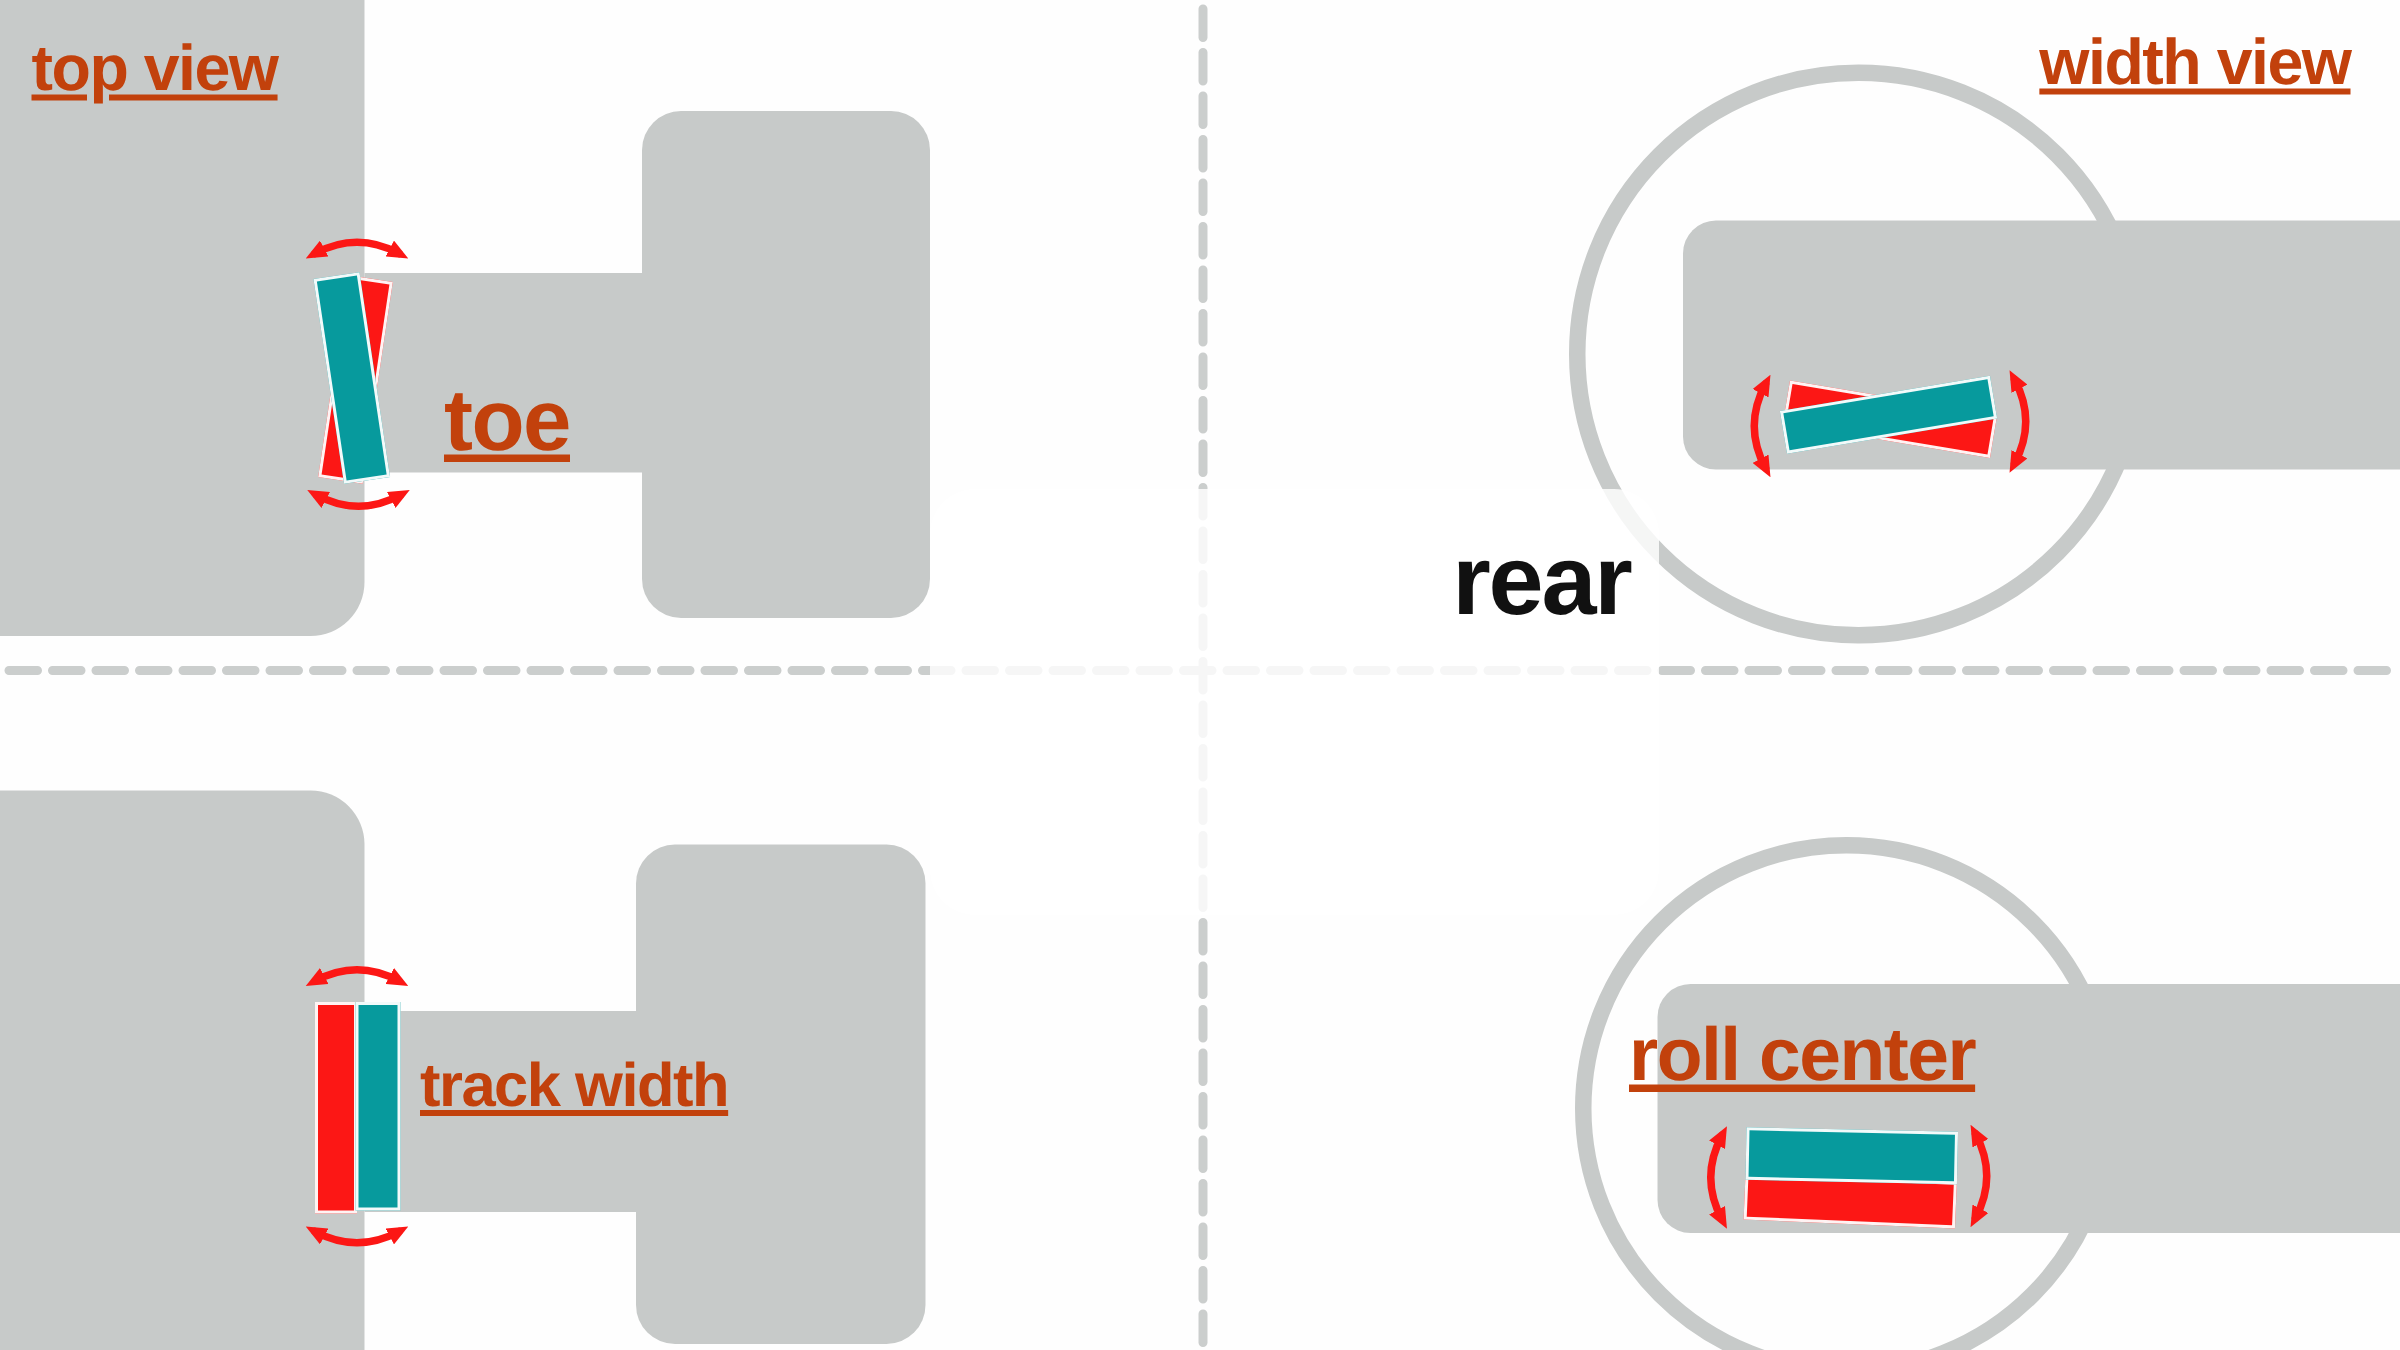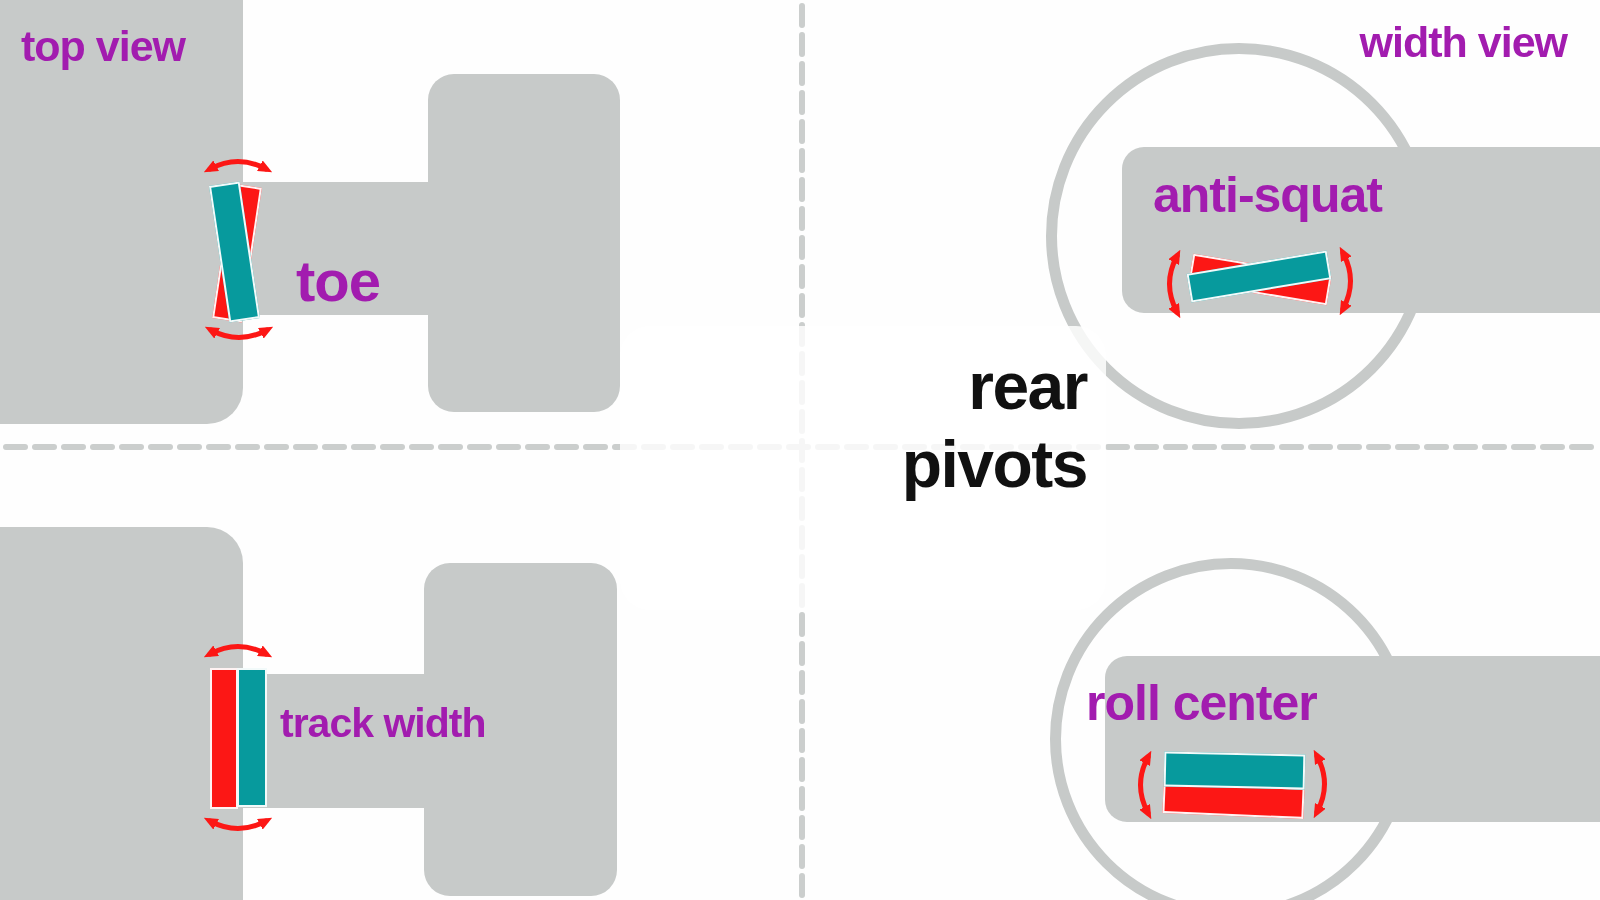--- a/index.html
+++ b/index.html
@@ -32,21 +32,21 @@
   .red{background:#fc1715;}
   .toe-red{left:222px;top:185px;width:30px;height:136px;transform:rotate(8.5deg);}
   .toe-teal{left:219px;top:183px;width:31px;height:138px;transform:rotate(-8.5deg);}
   .tw-red{left:210px;top:668px;width:28px;height:141px;}
   .tw-teal{left:237px;top:668px;width:30px;height:139px;}
   .as-red{left:1190px;top:265px;width:140px;height:29px;transform:rotate(9.5deg);}
   .as-teal{left:1188px;top:262px;width:142px;height:29px;transform:rotate(-9.5deg);}
   .rc-teal{left:1164px;top:753px;width:141px;height:35px;transform:rotate(1.2deg);}
   .rc-red{left:1163px;top:785px;width:141px;height:31px;transform:rotate(2.4deg);}
   
-  .lbl{color:#a21caf;font-weight:900;letter-spacing:-1px;white-space:nowrap;line-height:1;}
+  .lbl{color:#c2410c;font-weight:900;letter-spacing:-1px;white-space:nowrap;line-height:1;text-decoration:underline;}
   .lbl-topview{left:21px;top:25px;font-size:43px;}
   .lbl-sideview{right:33px;top:21px;font-size:43px;}
   .lbl-toe{left:296px;top:217px;font-size:58px;margin-top:35px;}
   .lbl-trackwidth{left:280px;top:703px;font-size:41px;}
   .lbl-antisquat{left:1153px;top:170px;font-size:50px;}
   .lbl-rollcenter{left:1086px;top:678px;font-size:50px;}
   .title{right:513px;top:347px;text-align:right;color:#111111;font-weight:900;
     font-size:66px;line-height:78px;letter-spacing:-1.5px;white-space:nowrap;}
   
   .arrow path{stroke:#fc1715;stroke-width:5;fill:none;stroke-linecap:round;}
@@ -112,33 +112,31 @@
   <span class="abs z5 lbl lbl-trackwidth">track width</span>
 
   <div class="abs z4 bar red as-red"></div>
   <div class="abs z4 bar teal as-teal"></div>
   <svg class="abs z5 arrow" style="left:1160px;top:248px" width="24" height="72" viewBox="0 0 24 72">
     <path d="M17,8 Q2,36 17,64" marker-start="url(#ahS)" marker-end="url(#ahE)"></path>
   </svg>
   <svg class="abs z5 arrow" style="left:1336px;top:245px" width="24" height="72" viewBox="0 0 24 72">
     <path d="M7,8 Q22,36 7,64" marker-start="url(#ahS)" marker-end="url(#ahE)"></path>
   </svg>
-  <span class="abs z5 lbl lbl-antisquat">anti-squat</span>
 
   <div class="abs z4 bar red rc-red"></div>
   <div class="abs z4 bar teal rc-teal"></div>
   <svg class="abs z5 arrow" style="left:1131px;top:749px" width="24" height="72" viewBox="0 0 24 72">
     <path d="M17,8 Q2,36 17,64" marker-start="url(#ahS)" marker-end="url(#ahE)"></path>
   </svg>
   <svg class="abs z5 arrow" style="left:1310px;top:748px" width="24" height="72" viewBox="0 0 24 72">
     <path d="M7,8 Q22,36 7,64" marker-start="url(#ahS)" marker-end="url(#ahE)"></path>
   </svg>
   <span class="abs z5 lbl lbl-rollcenter">roll center</span>
 
   <span class="abs z5 lbl lbl-topview">top view</span>
   <span class="abs z5 lbl lbl-sideview">width view</span>
 
   <div class="abs z5 title">
     <div>rear</div>
-    <div>pivots</div>
   </div>
 
 </div>
 
 </body></html>

